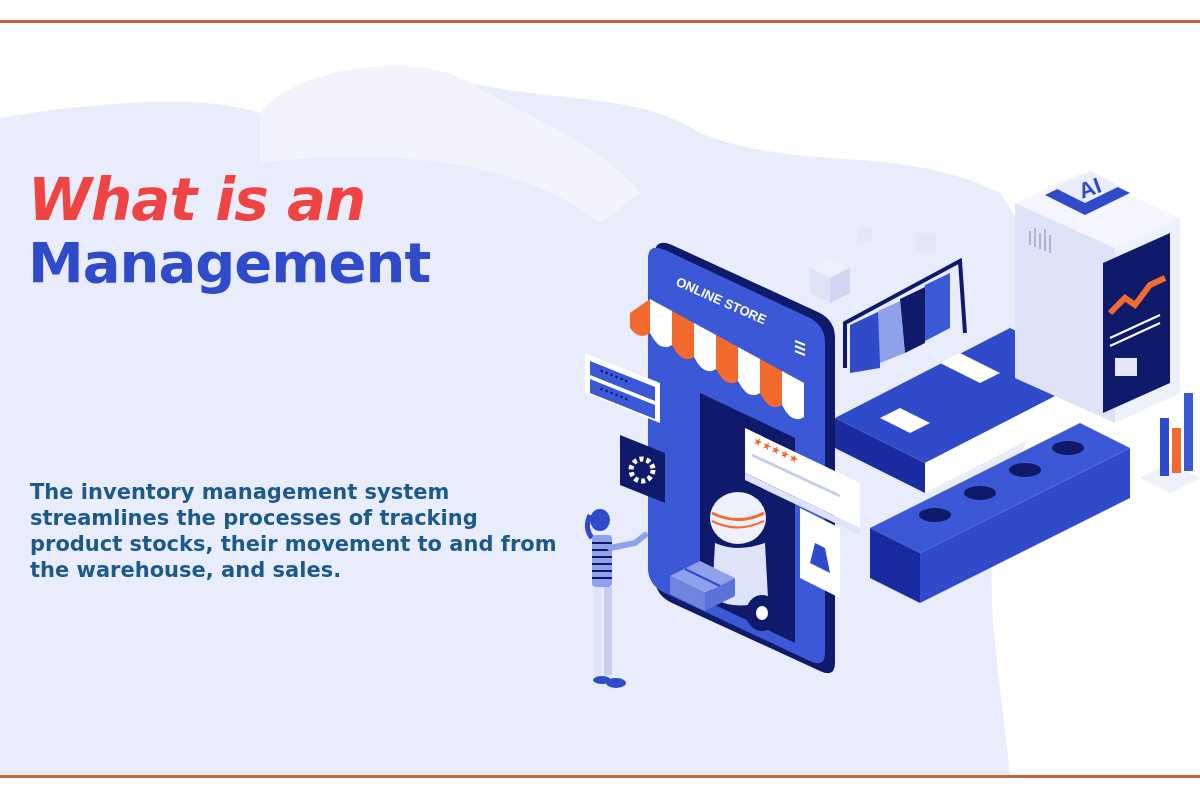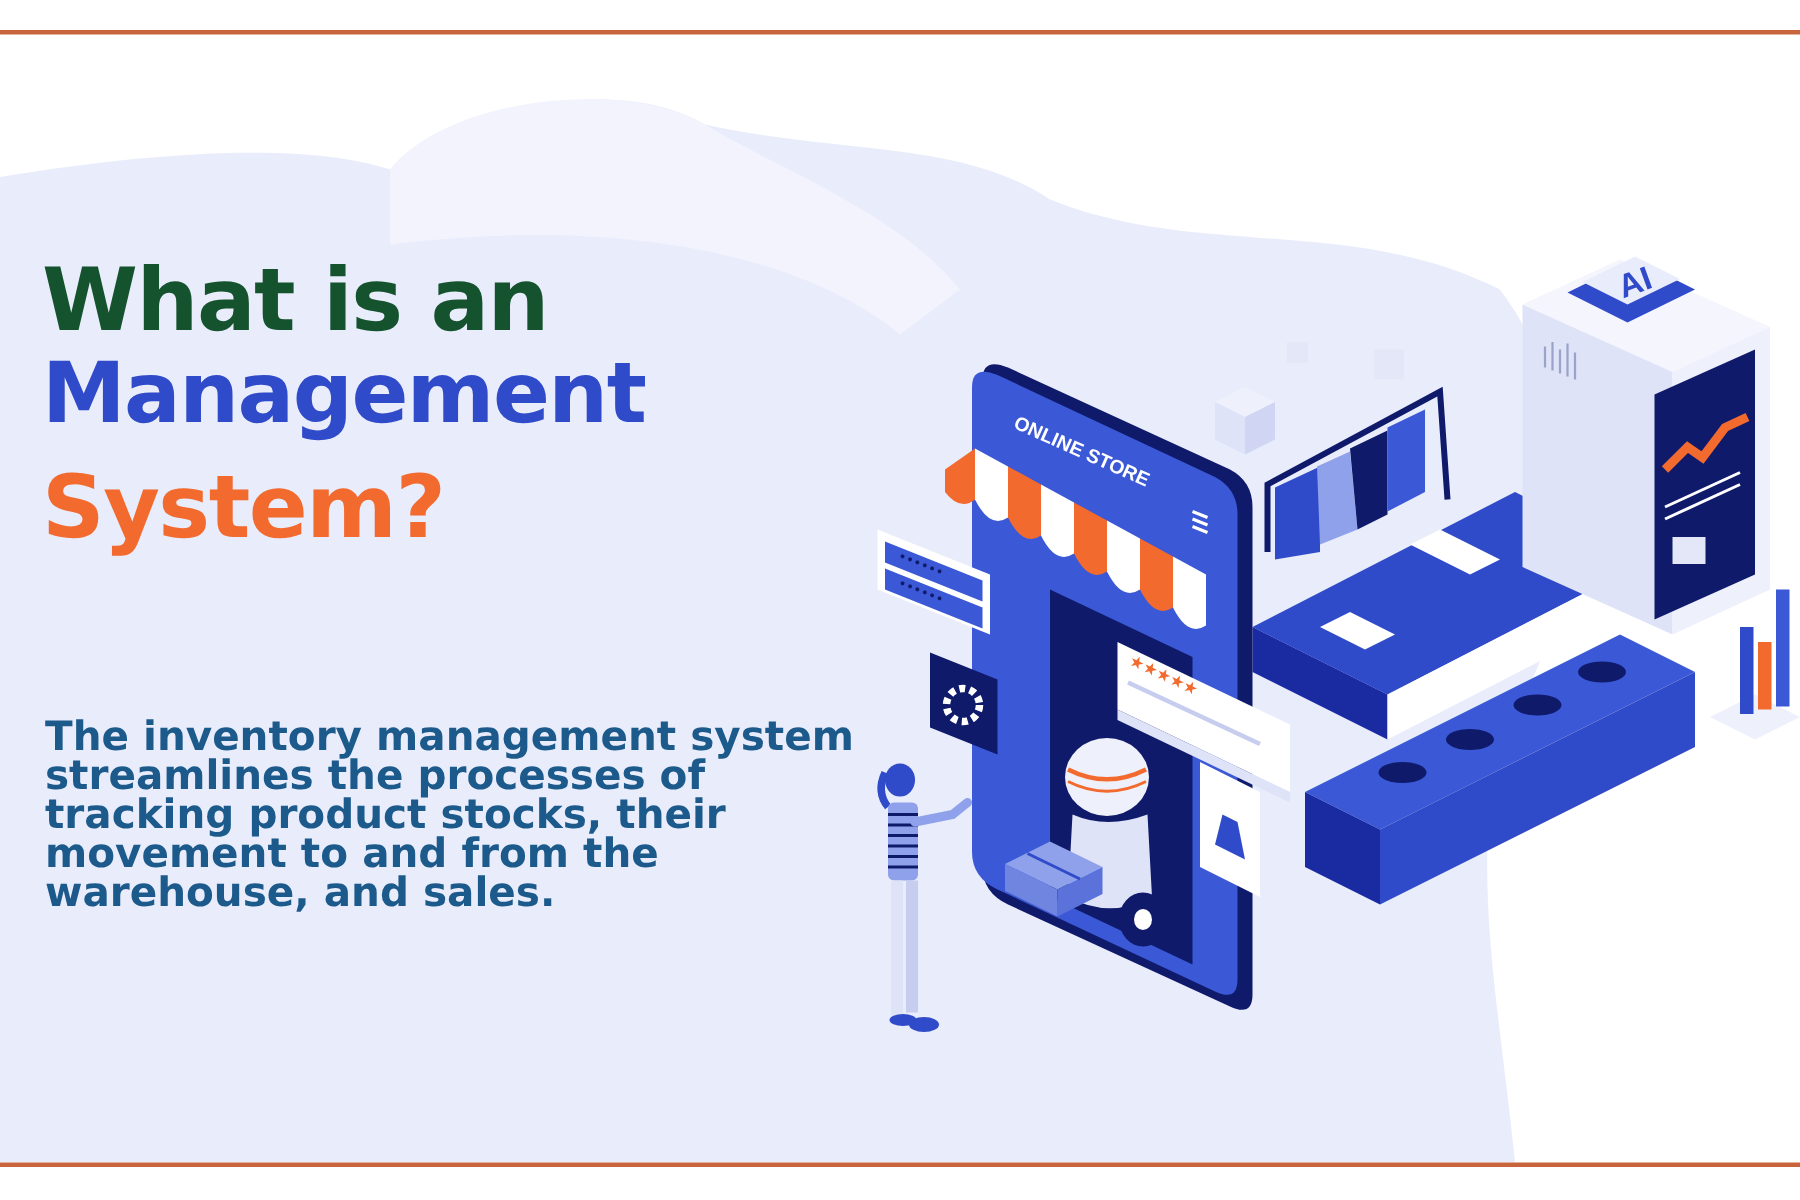--- a/index.html
+++ b/index.html
@@ -8,39 +8,38 @@
   .rule.top{top:20px;}
   .rule.bottom{top:775px;}
   .canvas{position:absolute;left:0;top:23px;width:1200px;height:752px;overflow:hidden;}
   .bg-svg{position:absolute;left:0;top:0;}
   .headline{position:absolute;left:28px;top:148px;margin:0;font-weight:bold;letter-spacing:-1px;line-height:1;}
   .headline span{display:block;}
   .hl-1{font-size:58px;height:64px;}
   .hl-2{font-size:66px;height:72px;}
   .hl-3{font-size:56px;height:74px;}
   .hl-4{font-size:58px;height:64px;}
-  .desc{position:absolute;left:30px;top:456px;width:540px;margin:0;font-size:27px;line-height:26px;font-weight:bold;}
+  .desc{position:absolute;left:30px;top:456px;width:540px;margin:0;font-size:21px;line-height:26px;font-weight:bold;}
   .illus{position:absolute;left:560px;top:110px;}
 </style>
 </head>
 <body>
 
 <div class="rule top" style="background: rgb(200, 100, 60);"></div>
 
 <div class="canvas">
 
   <svg class="bg-svg" width="1200" height="752" viewBox="0 0 1200 752">
     <path d="M0 95 C 90 80, 200 70, 260 90 C 320 40, 420 30, 470 60 C 560 80, 640 70, 700 110 C 800 150, 900 120, 1000 170 C 1060 250, 1060 380, 1000 470 C 980 560, 1000 650, 1010 752 L 0 752 Z" fill="#e9ecfb"></path>
     <path d="M260 90 C 300 40, 420 30, 470 60 C 520 90, 600 120, 640 170 L 600 200 C 540 150, 420 120, 260 140 Z" fill="#f2f3fd"></path>
   </svg>
 
   <h1 class="headline">
-    <span class="hl-1" style="color: #14532d;">What is an</span>
+    <span class="hl-1" style="color: #ef4444; font-style: italic;">What is an</span>
     <span class="hl-3" style="color: rgb(47, 75, 201);">Management</span>
-    <span class="hl-4" style="color: rgb(242, 106, 46);">System?</span>
   </h1>
 
   <p class="desc" style="color: rgb(28, 90, 140);">The inventory management system streamlines the processes of tracking product stocks, their movement to and from the warehouse, and sales.</p>
 
   <svg class="illus" width="640" height="560" viewBox="560 110 640 560">
 
     <g>
       <polygon points="810,245 830,235 850,245 830,255" fill="#eef0fb"></polygon>
       <polygon points="810,245 830,255 830,280 810,270" fill="#dfe3f7"></polygon>
       <polygon points="830,255 850,245 850,270 830,280" fill="#cfd5f2"></polygon>

